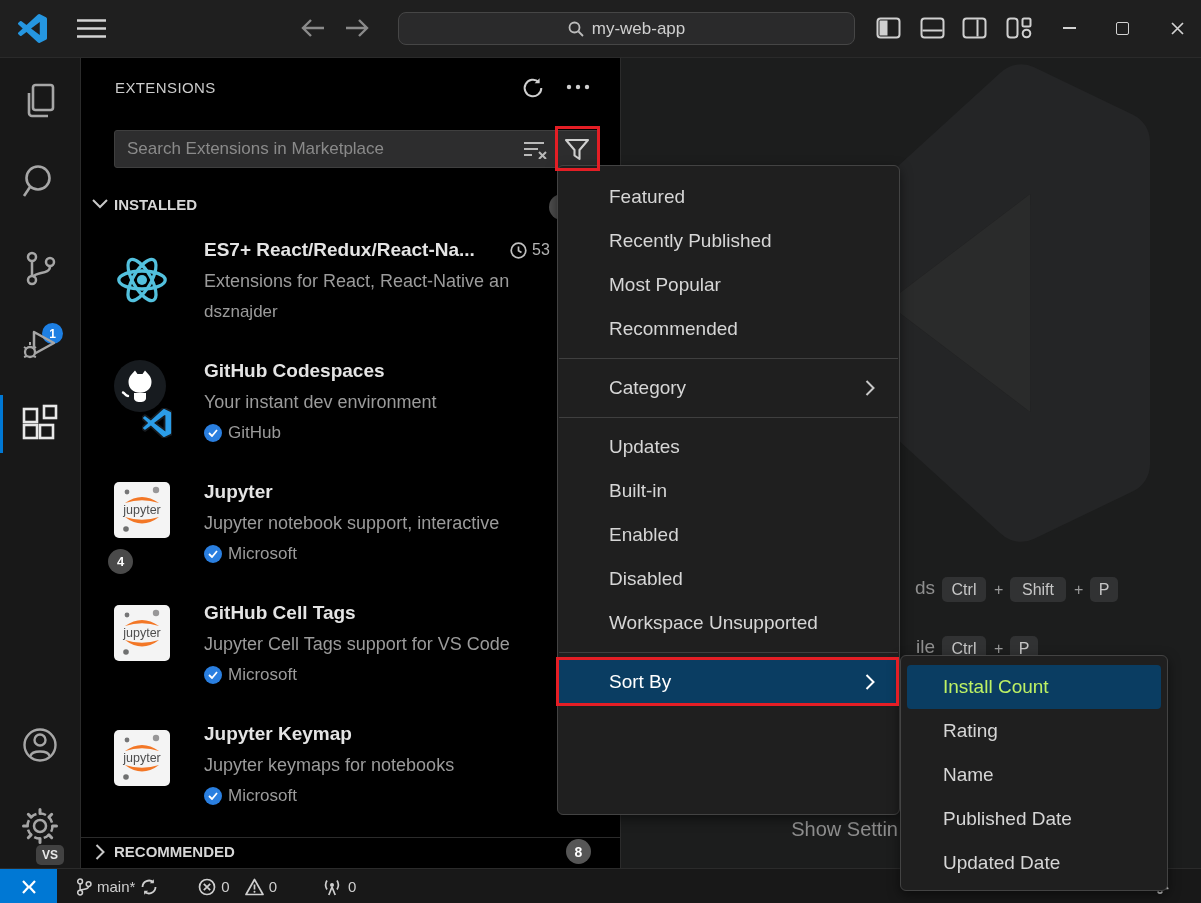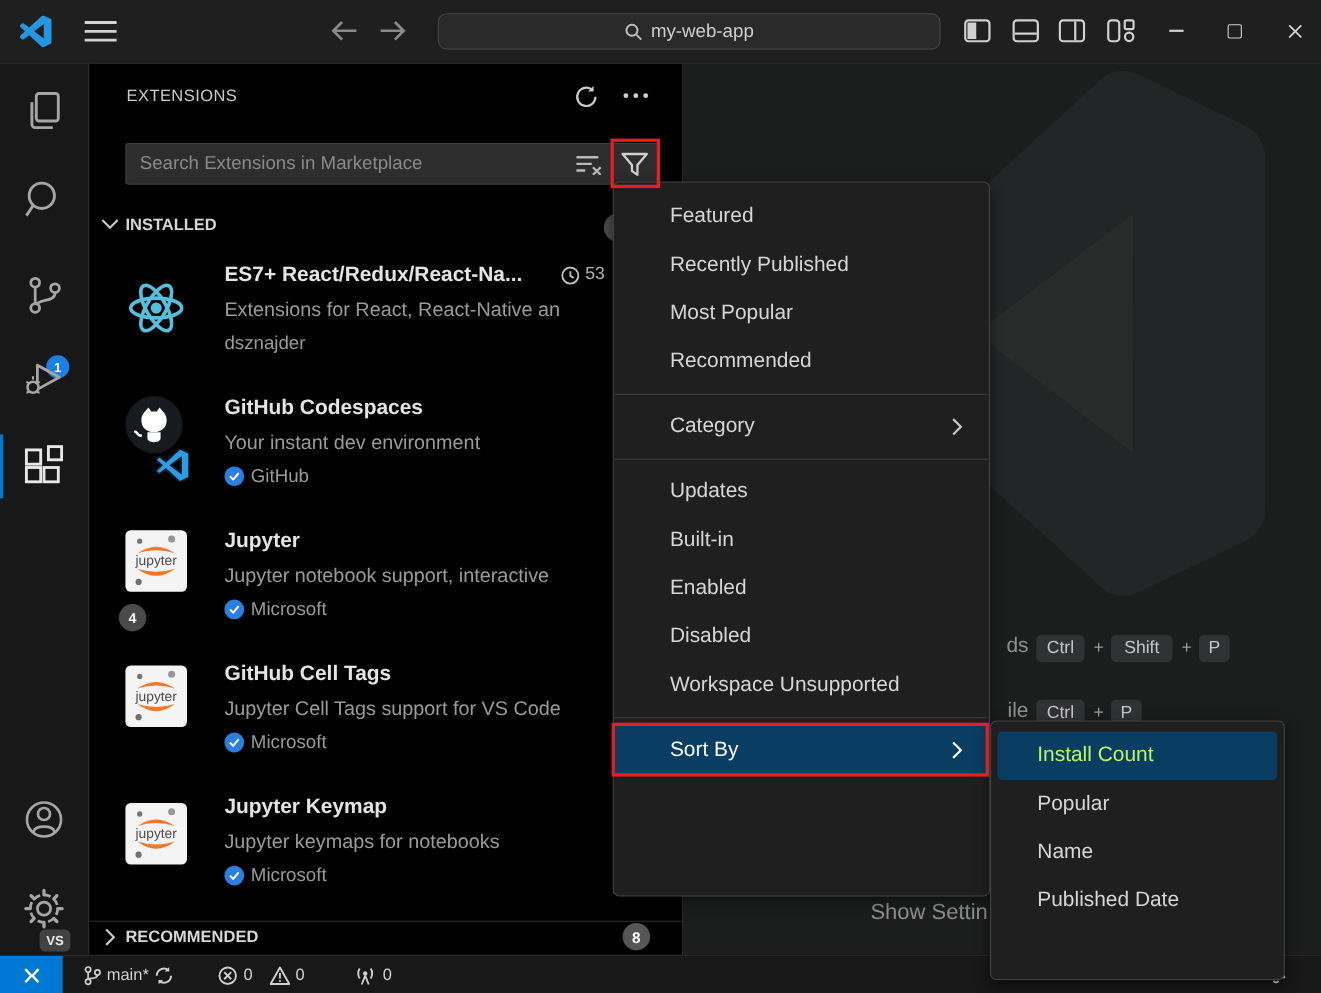--- a/index.html
+++ b/index.html
@@ -376,27 +376,30 @@
       </svg>
     </div>
   </div>
 
   <div class="menu submenu">
     <div class="mi" style="color:#bef264;">
       <div class="smi-hl"></div>
       <span>Install Count</span>
     </div>
     <div class="mi">
-        <span>Popular</span>
+        <span>Rating</span>
       </div>
     <div class="mi">
         <span>Name</span>
       </div>
     <div class="mi">
         <span>Published Date</span>
+      </div>
+    <div class="mi">
+        <span>Updated Date</span>
       </div>
   </div>
 
   <div class="redbox" style="left:555px;top:126px;width:45px;height:45px;z-index:13;"></div>
   <div class="redbox" style="left:556px;top:657px;width:343px;height:49px;z-index:13;"></div>
 
   <div class="abs statusbar">
     <div style="width:57px;height:35px;background:#0078d4;display:flex;align-items:center;justify-content:center;margin-right:18px;">
       <svg width="22" height="20" viewBox="0 0 22 20">
         <path d="M5 4l5.5 6L5 16M17 4l-5.5 6L17 16" stroke="#fff" stroke-width="2.2" fill="none"></path>

